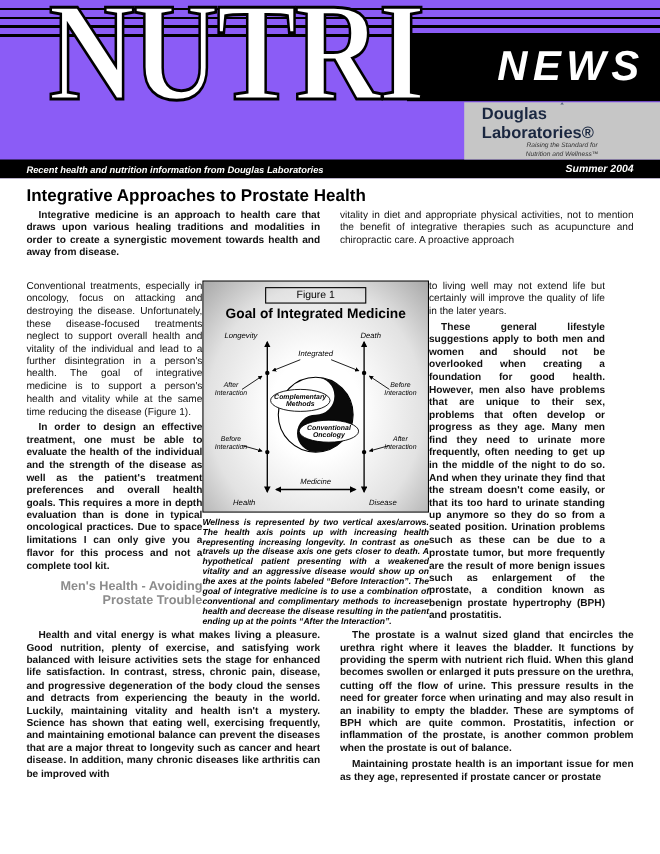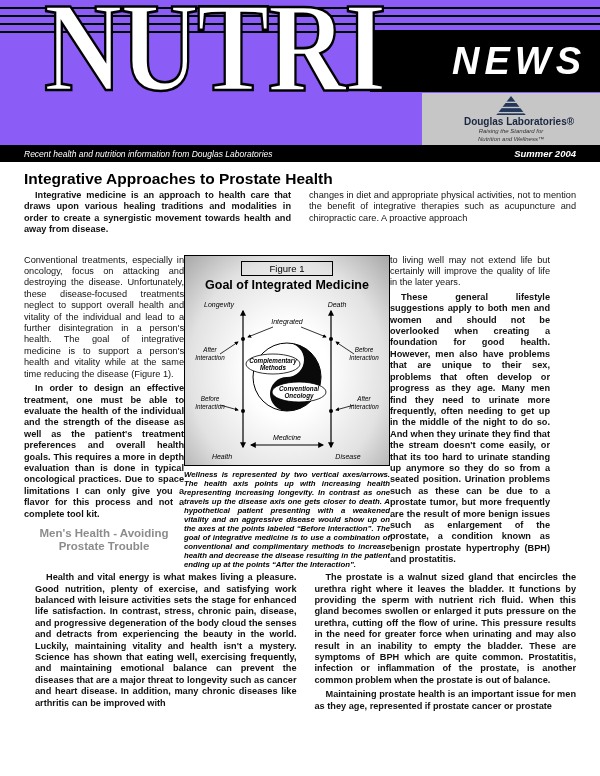--- a/index.html
+++ b/index.html
@@ -15,40 +15,40 @@
     font-family:"Liberation Serif",serif;font-weight:bold;font-size:118px;line-height:1;
     color:#fff;-webkit-text-stroke:2.5px #000;letter-spacing:-2px;
     transform:scale(0.92,1.08);transform-origin:left top;}
   .newsbox{position:absolute;top:30px;right:0;width:230px;height:62px;background:#000;z-index:2;
     display:flex;align-items:center;justify-content:flex-end;padding-right:14px;box-sizing:border-box;}
   .news{color:#fff;font-style:italic;font-weight:bold;font-size:38px;letter-spacing:5px;
     font-family:"Liberation Sans",sans-serif;}
   .logobox{position:absolute;top:93px;right:0;width:178px;height:52px;background:#c6c6c6;z-index:2;
     display:flex;flex-direction:column;align-items:center;justify-content:center;gap:1px;}
   .delta{width:30px;height:19px;display:block;}
-  .logoname{font-weight:bold;font-size:10px;color:#1a2740;line-height:1.1;padding-left:16px;}
+  .logoname{font-weight:bold;font-size:15px;color:#1a2740;line-height:1.1;padding-left:16px;}
   .logotag{font-style:italic;font-size:6px;color:#333;line-height:1.15;}
   .tagbar{position:absolute;left:0;right:0;bottom:0;height:17px;background:#000;color:#fff;
     display:flex;justify-content:space-between;align-items:center;padding:0 24px;}
-  .tagleft{font-style:italic;font-weight:normal;font-size:8.5px;}
+  .tagleft{font-style:italic;font-weight:bold;font-size:8.5px;}
   .tagright{font-style:italic;font-weight:bold;font-size:9.5px;}
   
   h1{margin:8px 24px 2px;text-align:left;font-size:15.5px;font-weight:bold;color:#000;}
   .byline{margin:2px 0 6px 24px;font-style:italic;font-size:8.5px;color:#222;}
   .body-text{padding:0 24px;font-size:9.2px;line-height:1.24;text-align:justify;}
   p{margin:0 0 3px;}
   .indent{text-indent:11px;font-weight:bold;}
   .band-b{display:flex;gap:18px;}
   .band-b .col{flex:1;min-width:0;}
   .band-c{display:flex;margin-top:16px;}
   .ncol{width:160px;flex:0 0 160px;min-width:0;}
   .centercol{width:206px;flex:0 0 206px;}
-  .band-d{display:flex;gap:18px;margin-top:3px;margin-left:11px;}
+  .band-d{display:flex;gap:18px;margin-top:3px;}
   .band-d .col{flex:1;min-width:0;}
-  .subhead{margin:7px 0 0;font-size:11.5px;font-weight:bold;color:#8c8c8c;line-height:1.15;text-align:center;}
+  .subhead{margin:7px 0 0;font-size:11.5px;font-weight:bold;color:#8c8c8c;line-height:1.15;text-align:right;}
   
   figure{margin:0;border:1px solid #000;
     background:radial-gradient(ellipse at 50% 55%, #ffffff 28%, #e2e2e2 68%, #a8a8a8 100%);}
   .figlabel{width:82px;margin:5px auto 2px;border:1px solid #000;text-align:center;
     font-size:9.5px;padding:1px 4px;color:#000;}
   .figtitle{text-align:center;font-weight:bold;font-size:12.5px;color:#000;margin-bottom:1px;}
   .figsvg{display:block;width:100%;}
   figcaption{margin-top:4px;font-size:7.8px;font-weight:bold;font-style:italic;
     line-height:1.16;text-align:justify;color:#000;}
   .axis-label{font-size:7px;font-style:italic;fill:#000;}
@@ -82,21 +82,21 @@
       <span class="tagright">Summer 2004</span>
     </div>
   </header>
 
   <h1>Integrative Approaches to Prostate Health</h1>
 
   <div class="body-text">
 
     <section class="band-b">
       <p class="col indent">Integrative medicine is an approach to health care that draws upon various healing traditions and modalities in order to create a synergistic movement towards health and away from disease.</p>
-      <p class="col">changes in diet and appropriate physical activities, not to mention the benefit of integrative therapies such as acupuncture and chiropractic care. A proactive approach</p>
+      <p class="col">vitality in diet and appropriate physical activities, not to mention the benefit of integrative therapies such as acupuncture and chiropractic care. A proactive approach</p>
     </section>
 
     <section class="band-c">
 
       <div class="ncol">
         <p>Conventional treatments, especially in oncology, focus on attacking and destroying the disease. Unfortunately, these disease-focused treatments neglect to support overall health and vitality of the individual and lead to a further disintegration in a person's health. The goal of integrative medicine is to support a person's health and vitality while at the same time reducing the disease (Figure 1).</p>
         <p class="indent">In order to design an effective treatment, one must be able to evaluate the health of the individual and the strength of the disease as well as the patient's treatment preferences and overall health goals. This requires a more in depth evaluation than is done in typical oncological practices. Due to space limitations I can only give you a flavor for this process and not a complete tool kit.</p>
         <h2 class="subhead">Men's Health - Avoiding Prostate Trouble</h2>
       </div>
 

